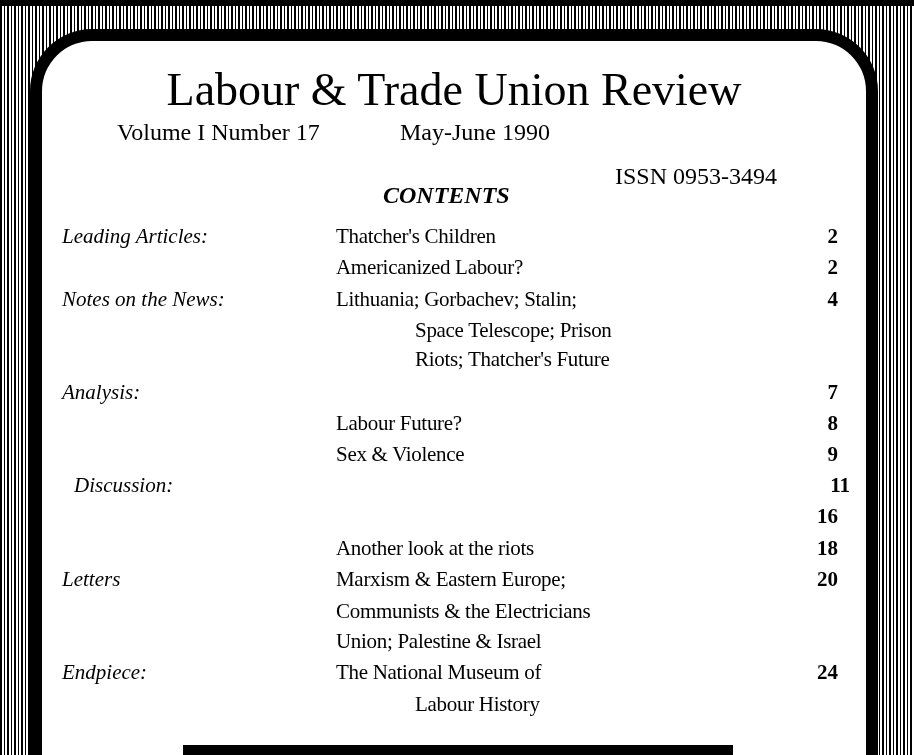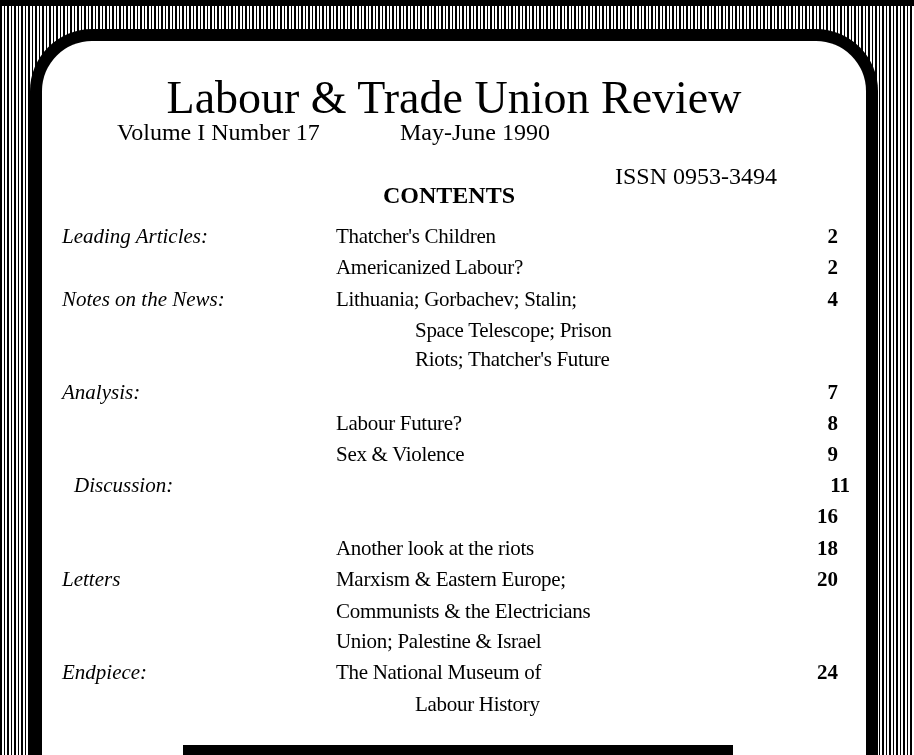--- a/index.html
+++ b/index.html
@@ -22,31 +22,31 @@
       position: absolute; left: 30px; top: 29px; width: 848px; height: 760px;
       background: #000;
       border-top-left-radius: 62px; border-top-right-radius: 62px;
     }
     .panel {
       position: absolute; left: 42px; top: 41px; width: 824px; height: 760px;
       background: #fff;
       border-top-left-radius: 50px; border-top-right-radius: 50px;
     }
     .title {
-      position: absolute; left: 42px; width: 824px; top: 70px;
+      position: absolute; left: 42px; width: 824px; top: 62px;
       text-align: center; font-size: 46px; line-height: 56px; letter-spacing: 0px;
     }
     .meta {
       position: absolute; left: 42px; width: 824px; top: 117px;
       font-size: 24px; line-height: 30px;
     }
     .meta span { position: absolute; white-space: nowrap; }
     .contents-heading {
       position: absolute; left: 383px; top: 180px;
-      font-size: 24px; font-weight: bold; line-height: 30px;
+      font-size: 24px; font-weight: bold; line-height: 30px; font-style: italic;
     }
     .row { position: absolute; left: 0; width: 914px; height: 31px; font-size: 21px; line-height: 31px; }
     .sec { position: absolute; left: 62px; font-style: italic; white-space: nowrap; }
     .art { position: absolute; left: 336px; white-space: nowrap; letter-spacing: -0.3px; }
     .art.indent { left: 415px; }
     .pg { position: absolute; right: 76px; font-weight: bold; text-align: right; white-space: nowrap; }
     .bottom-bar {
       position: absolute; left: 183px; top: 745px; width: 550px; height: 10px; background: #000;
     }
   </style>

